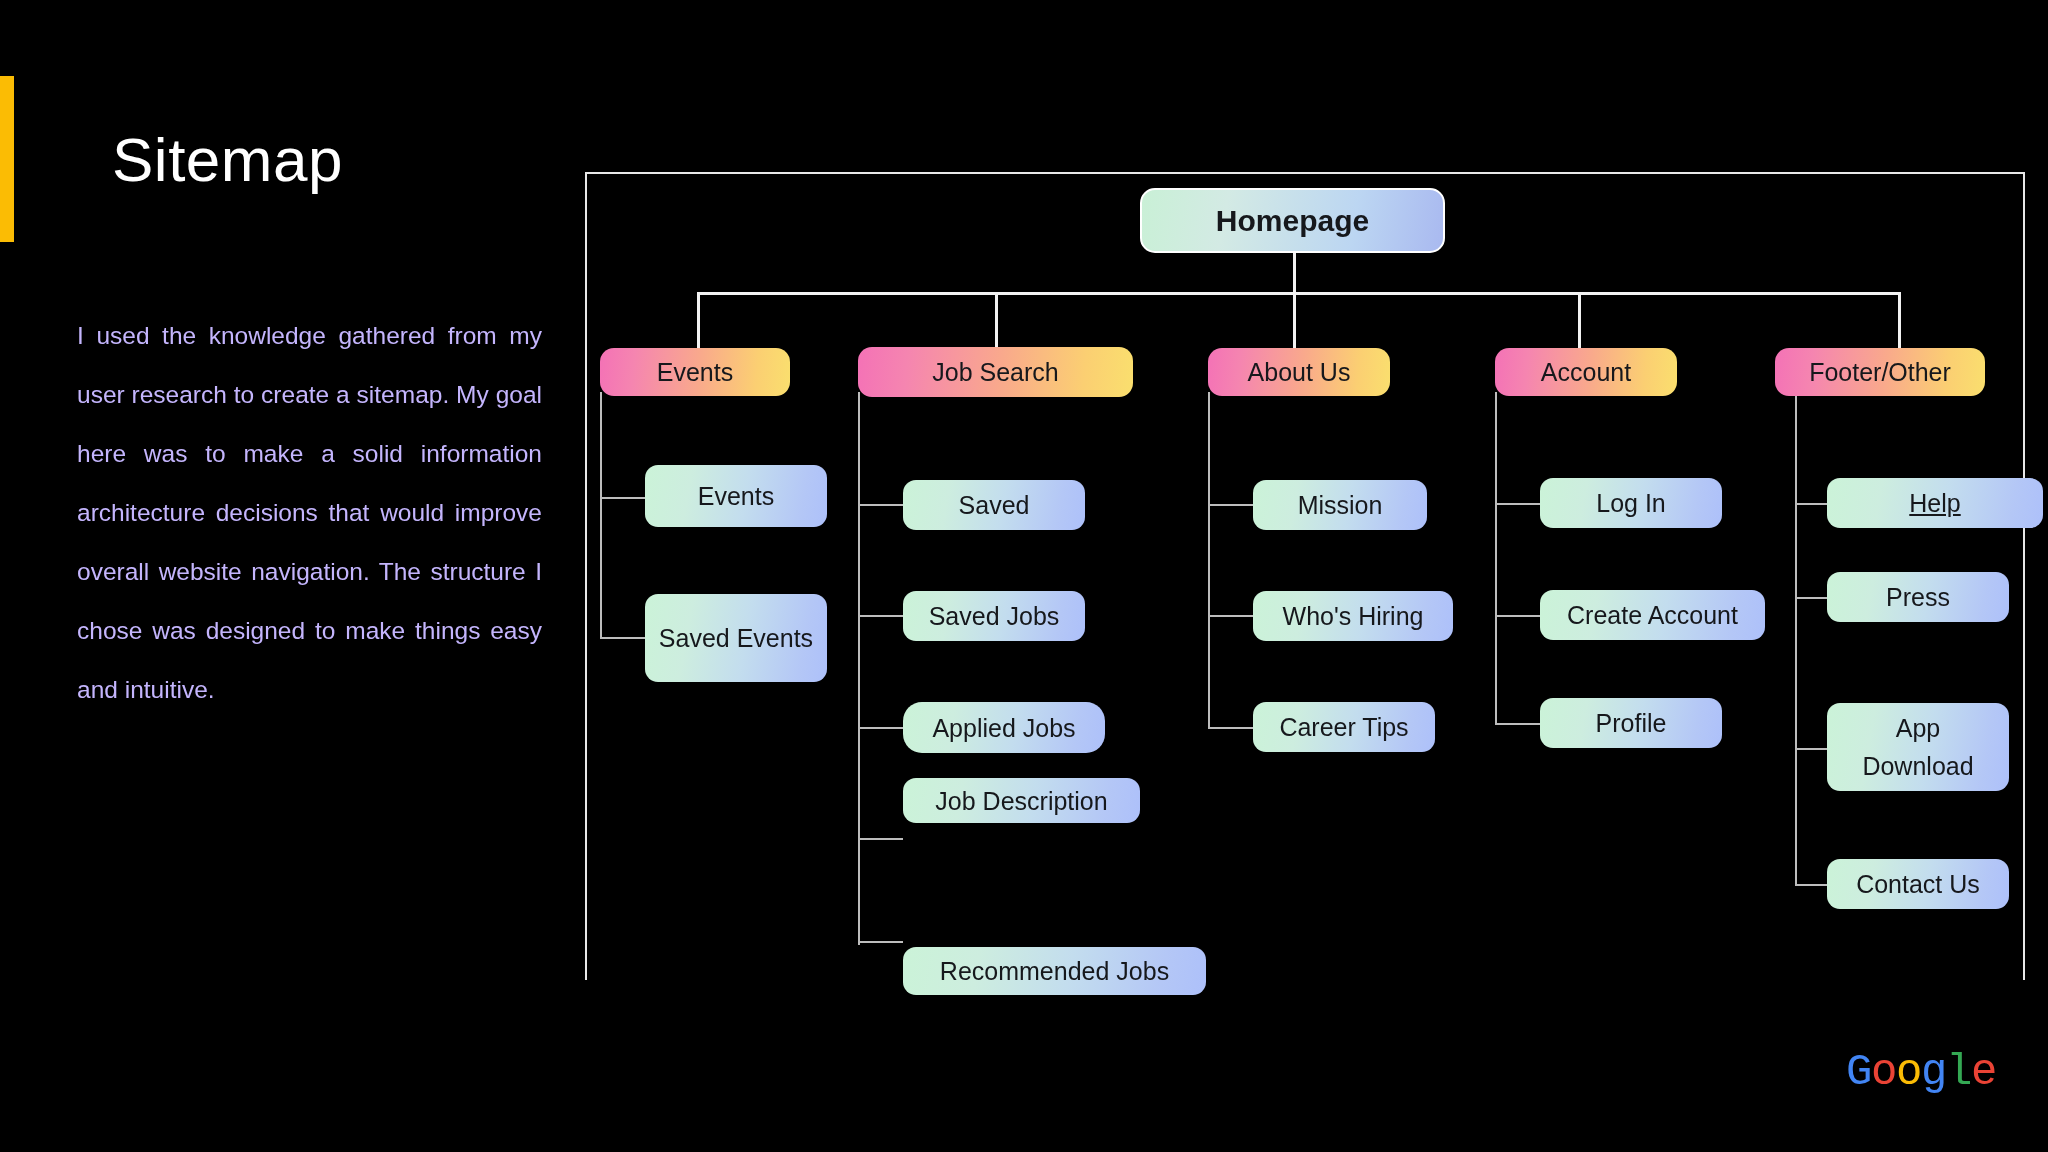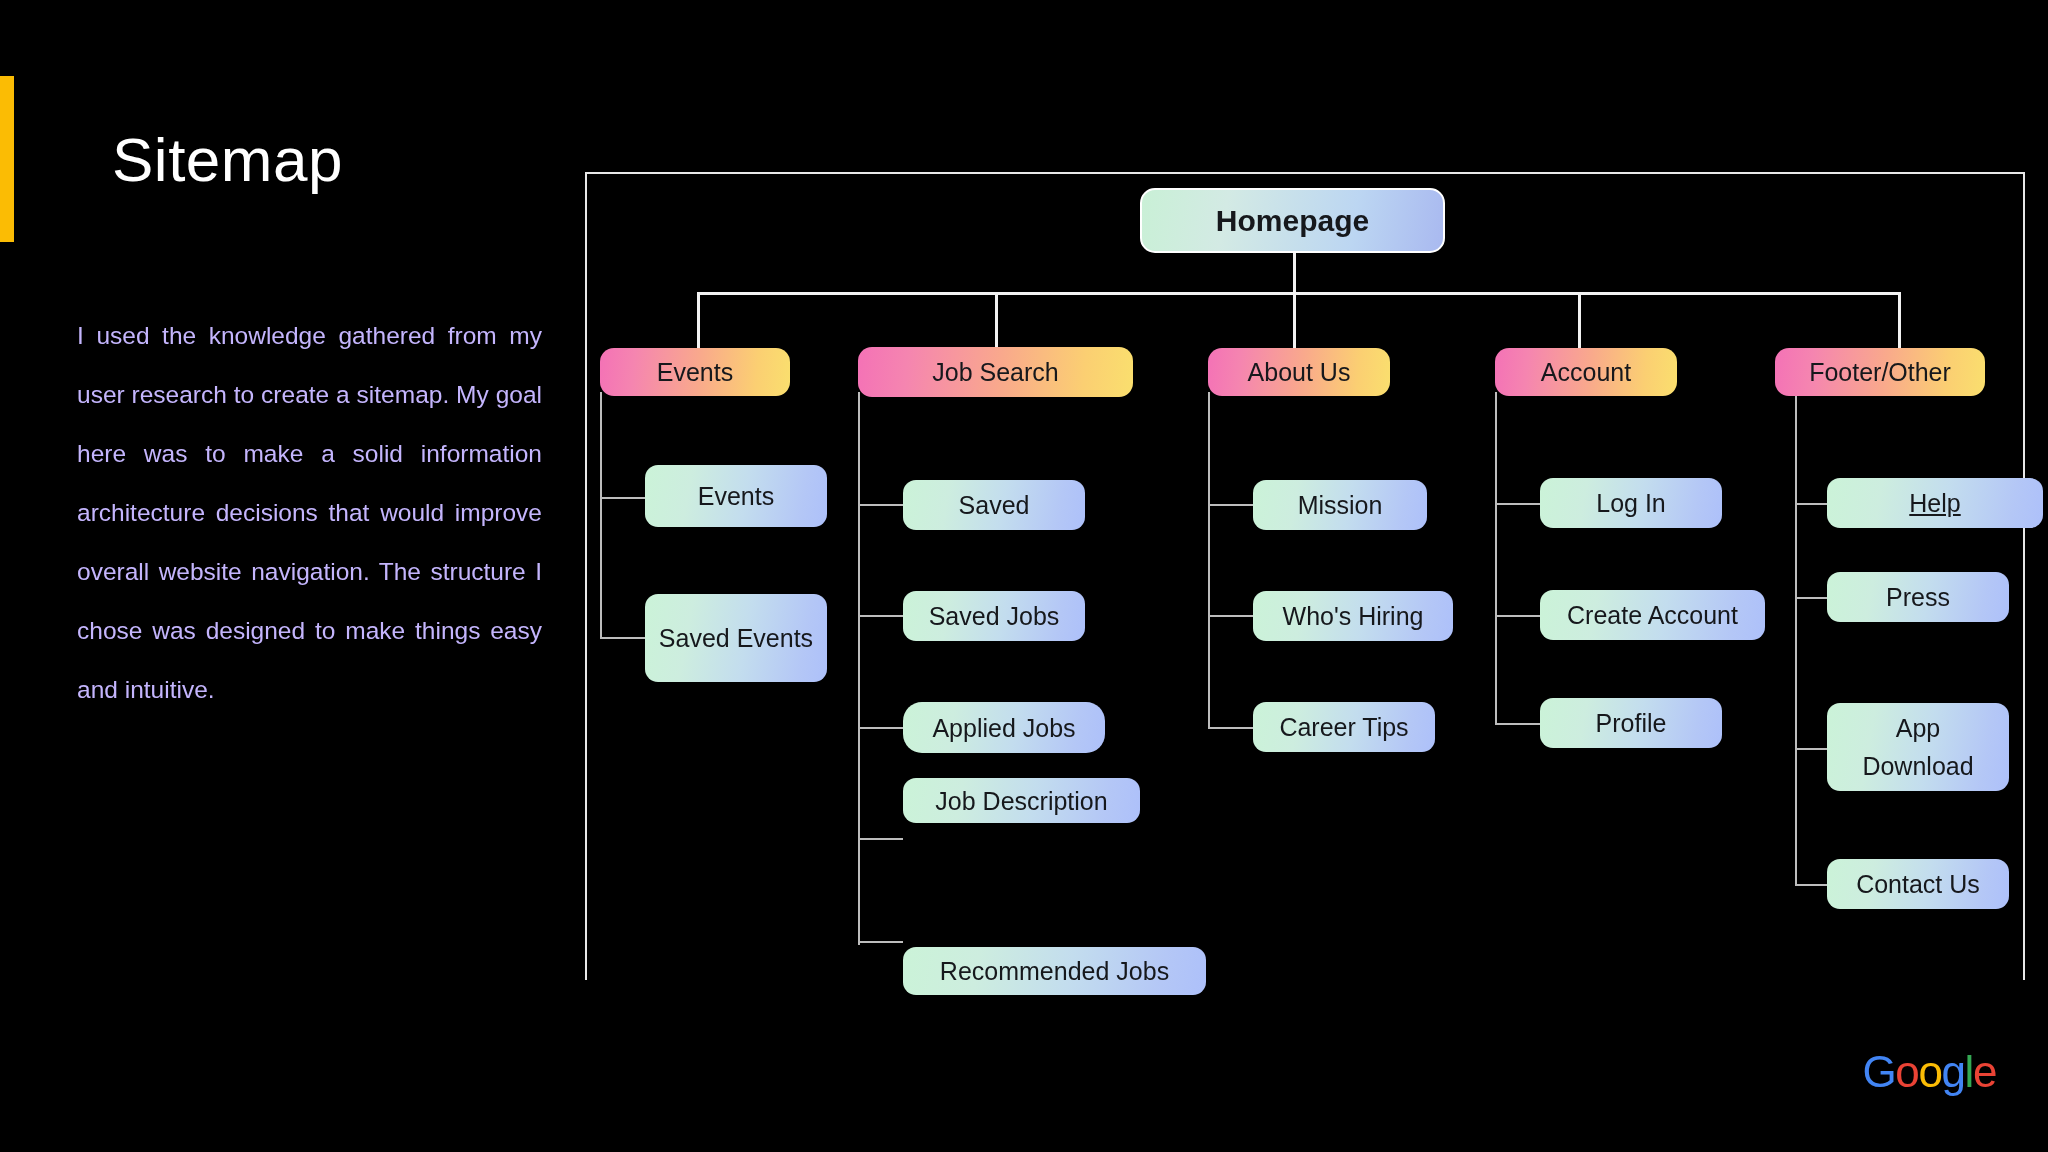--- a/index.html
+++ b/index.html
@@ -114,21 +114,21 @@
     width: 100%;
   }
 
   
   .google-logo {
     position: absolute;
     right: 52px;
     bottom: 55px;
     font-size: 44px;
     letter-spacing: -1.4px;
-    font-family: Liberation Sans, sans-serif;
+    font-family: Liberation Mono, monospace;
     font-weight: 400;
     white-space: nowrap;
   }
   .g1 { color: #4285F4; }
   .g2 { color: #EA4335; }
   .g3 { color: #FBBC05; }
   .g4 { color: #4285F4; }
   .g5 { color: #34A853; }
   .g6 { color: #EA4335; }
 </style>

